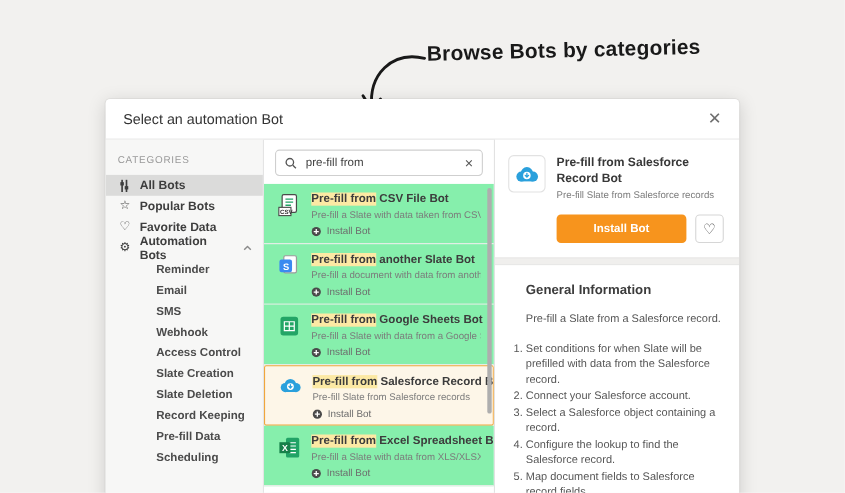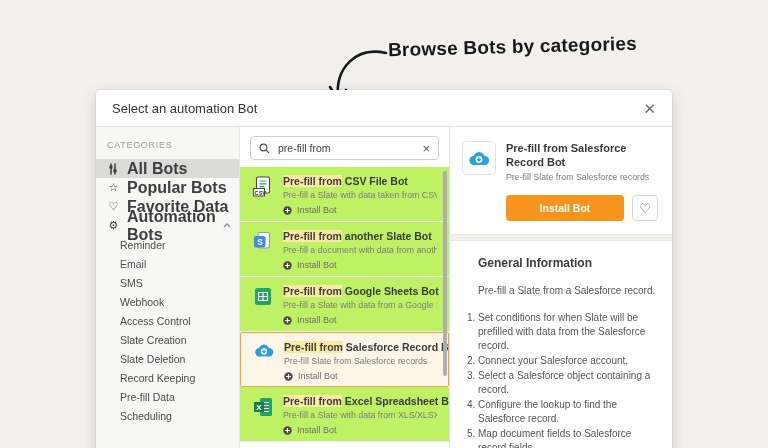--- a/index.html
+++ b/index.html
@@ -43,25 +43,25 @@
     width:144px; flex:0 0 144px; background:#f7f7f6;
     border-right:1px solid #e4e4e4; padding-top:13px; overflow:hidden;
   }
   .cat-header { font-size:9px; letter-spacing:.7px; color:#9a9a9a; padding:0 0 9px 11px; }
   .side-item {
     height:19px; display:flex; align-items:center; gap:7px;
     padding-left:11px; padding-right:10px; cursor:pointer; position:relative;
   }
   .side-item.selected { background:#dbdbda; }
   .side-item .s-icon { width:13px; text-align:center; font-size:11px; color:#3e3e3e; line-height:1; flex:0 0 13px;}
-  .side-item .s-label { font-size:16px; font-weight:700; color:#3e3e3e; }
+  .side-item .s-label { font-size:11px; font-weight:700; color:#3e3e3e; }
   .side-item .chev { margin-left:auto; }
   .side-sub {
-    height:19px; display:flex; align-items:center; padding-left:24px;
-    font-size:10.5px; color:#4b4b4b; cursor:pointer;
+    height:19px; display:flex; align-items:center; padding-left:46px;
+    font-size:10.5px; color:#4b4b4b; cursor:pointer;font-weight:bold;
   }
 
   
   .list-panel {
     width:210px; flex:0 0 210px; border-right:1px solid #e2e2e2;
     display:flex; flex-direction:column; position:relative; overflow:hidden;
   }
   .search-wrap { padding:9px 10px 7px 10px; }
   .search-box {
     height:24px; border:1px solid #cfcfcf; border-radius:4px; background:#fff;
@@ -69,21 +69,21 @@
   }
   .search-box input {
     border:none; outline:none; flex:1; font-size:10.5px; color:#3f3f3f;
     font-family:"Liberation Sans", sans-serif; background:transparent; min-width:0;
   }
   .search-clear { font-size:13px; color:#555; cursor:pointer; line-height:1; }
 
   .bot-list { flex:1; overflow:hidden; }
   .bot-row {
     height:55px; padding:8px 12px 0 12px; border-bottom:1px solid #ededec;
-    display:flex; gap:9px; cursor:pointer; background:#bef264;
+    display:flex; gap:9px; cursor:pointer; background:#86efac;
   }
   .bot-row.selected {
     border:1px solid #f0a63c; border-radius:2px; background:#fdf6e8;
   }
   .bot-ic { width:22px; flex:0 0 22px; padding-top:1px; }
   .bot-txt { flex:1; min-width:0; }
   .bot-title { font-size:10.5px; font-weight:700; color:#3c3c3c; line-height:13px; white-space:nowrap; }
   .hl { background:#fce9a4; }
   .bot-desc { font-size:8.8px; color:#7b7b7b; margin-top:2px; line-height:11px; white-space:nowrap; overflow:hidden; }
   .install-row { display:flex; align-items:center; gap:5px; margin-top:4px; }

